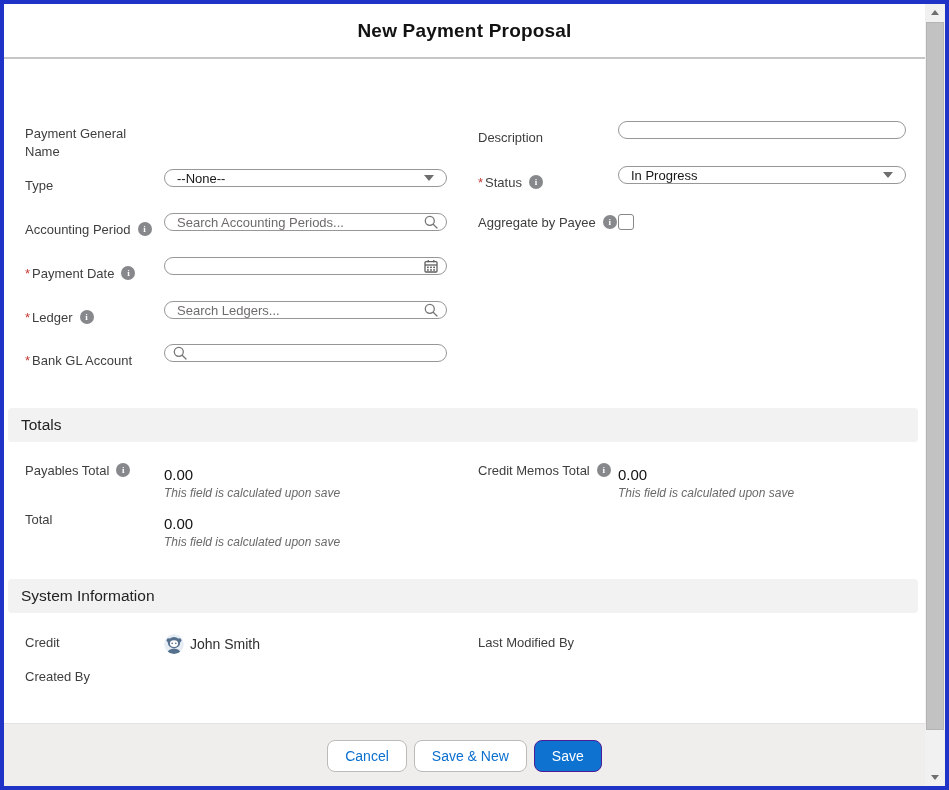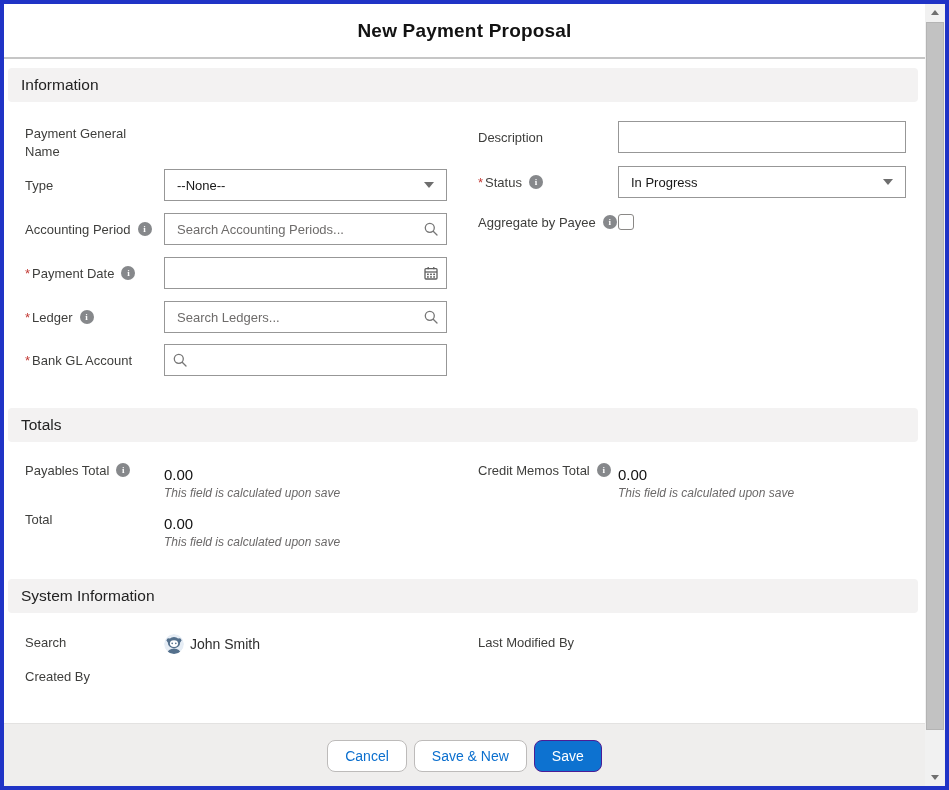--- a/index.html
+++ b/index.html
@@ -29,22 +29,22 @@
   .lbl .txt { line-height:17px; }
   .lbl-block { position:absolute; font-size:13px; color:#3e3e3c; line-height:18px; width:122px; }
   .req { color:#c23934; margin-right:2px; }
 
   .info-icon { width:14px; height:14px; border-radius:50%; background:#86888b; color:#fff;
     display:inline-flex; align-items:center; justify-content:center;
     font-size:9px; font-style:normal; font-weight:700; flex:0 0 auto; cursor:pointer;
     font-family:"Liberation Serif", serif; }
 
   
-  .field { position:absolute; height:32px; background:#fff; border:1px solid #979797;
-    border-radius:0; display:flex; align-items:center; }
+  .field { position:absolute; height:18px; background:#fff; border:1px solid #979797;
+    border-radius:12px; display:flex; align-items:center; }
   .field input { border:none; outline:none; background:transparent; flex:1; height:100%;
     padding:0 8px 0 12px; font-size:13px; color:#171717; font-family:inherit; }
   .field input::placeholder { color:#6e6c6b; opacity:1; }
   .field .trail { width:30px; display:flex; align-items:center; justify-content:center; cursor:pointer; }
 
   .combobox { cursor:pointer; justify-content:space-between; padding:0 12px; }
   .combobox .value { font-size:13px; color:#171717; }
   .chevron { width:0; height:0; border-left:5px solid transparent; border-right:5px solid transparent;
     border-top:6px solid #6e6e6e; }
 
@@ -84,23 +84,20 @@
 <body>
 
 <div class="window">
   <div class="inner">
 
     <div class="titlebar">
       <h1>New Payment Proposal</h1>
     </div>
     <div class="title-divider"></div>
 
-    <div class="section-header" style="top:64px">
-      <span>Information</span>
-    </div>
 
     <div class="lbl-block" style="left:21px; top:121px">
       <span>Payment General Name</span>
     </div>
 
     <div class="lbl" style="left:21px; top:165px">
       <span class="txt">Type</span>
     </div>
     <div class="field combobox" style="left:160px; top:165px; width:283px" role="combobox">
       <span class="value">--None--</span>
@@ -213,21 +210,21 @@
       <span class="txt">Total</span>
     </div>
     <div class="ro-value" style="left:160px; top:511px">0.00</div>
     <div class="ro-note" style="left:160px; top:531px">This field is calculated upon save</div>
 
     <div class="section-header" style="top:575px">
       <span>System Information</span>
     </div>
 
     <div class="lbl" style="left:21px; top:628px; height:20px">
-      <span class="txt">Search</span>
+      <span class="txt">Credit</span>
     </div>
     <span class="avatar" style="left:160px; top:630px">
       <svg width="20" height="20" viewBox="0 0 20 20">
         <circle cx="10" cy="10" r="10" fill="#e6edf5"></circle>
         <circle cx="4.6" cy="6.2" r="2" fill="#54708c"></circle>
         <circle cx="15.4" cy="6.2" r="2" fill="#54708c"></circle>
         <ellipse cx="10" cy="8.6" rx="6.2" ry="5.6" fill="#54708c"></ellipse>
         <ellipse cx="10" cy="9.6" rx="4.1" ry="3.4" fill="#ffffff"></ellipse>
         <circle cx="8.2" cy="9.4" r="0.8" fill="#54708c"></circle>
         <circle cx="11.8" cy="9.4" r="0.8" fill="#54708c"></circle>

